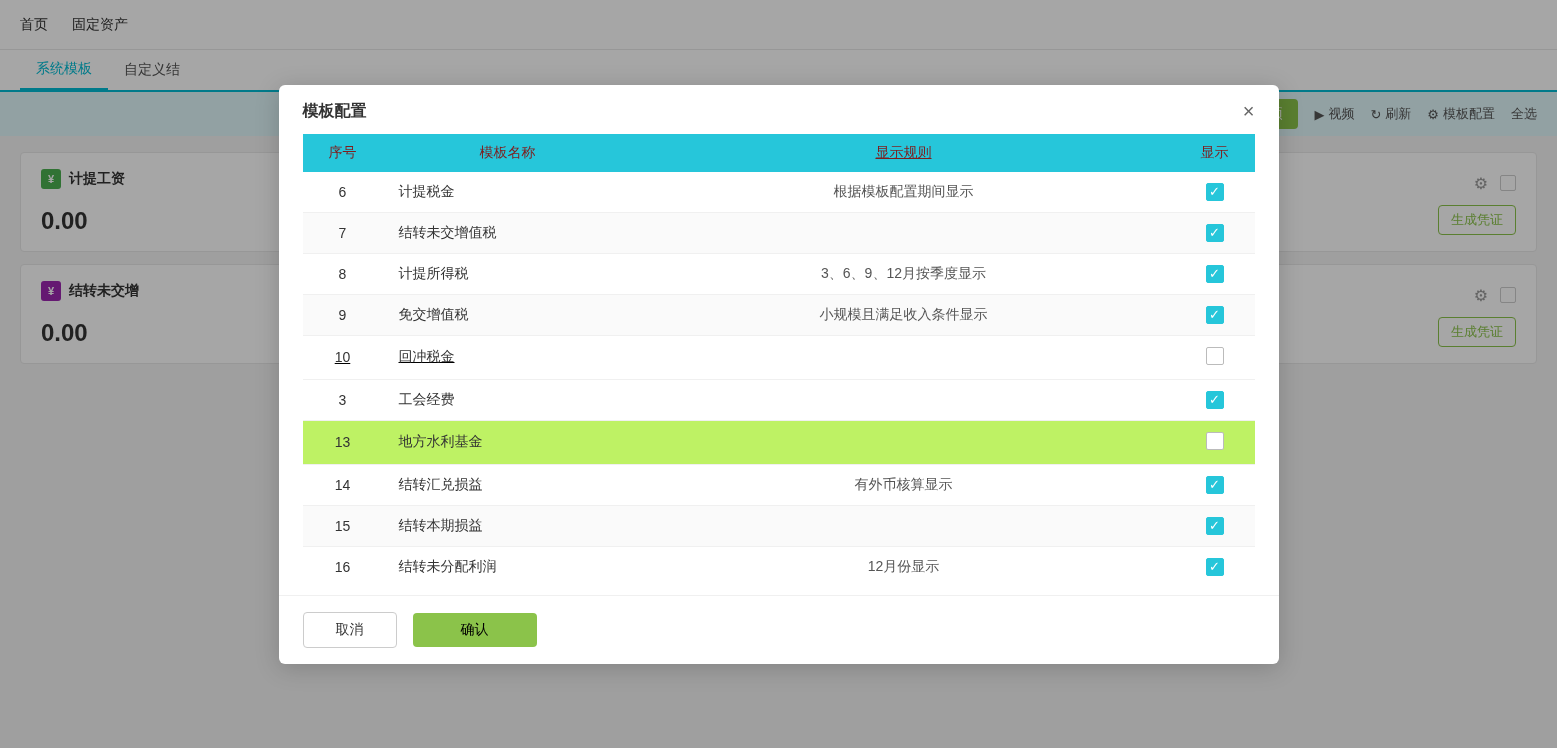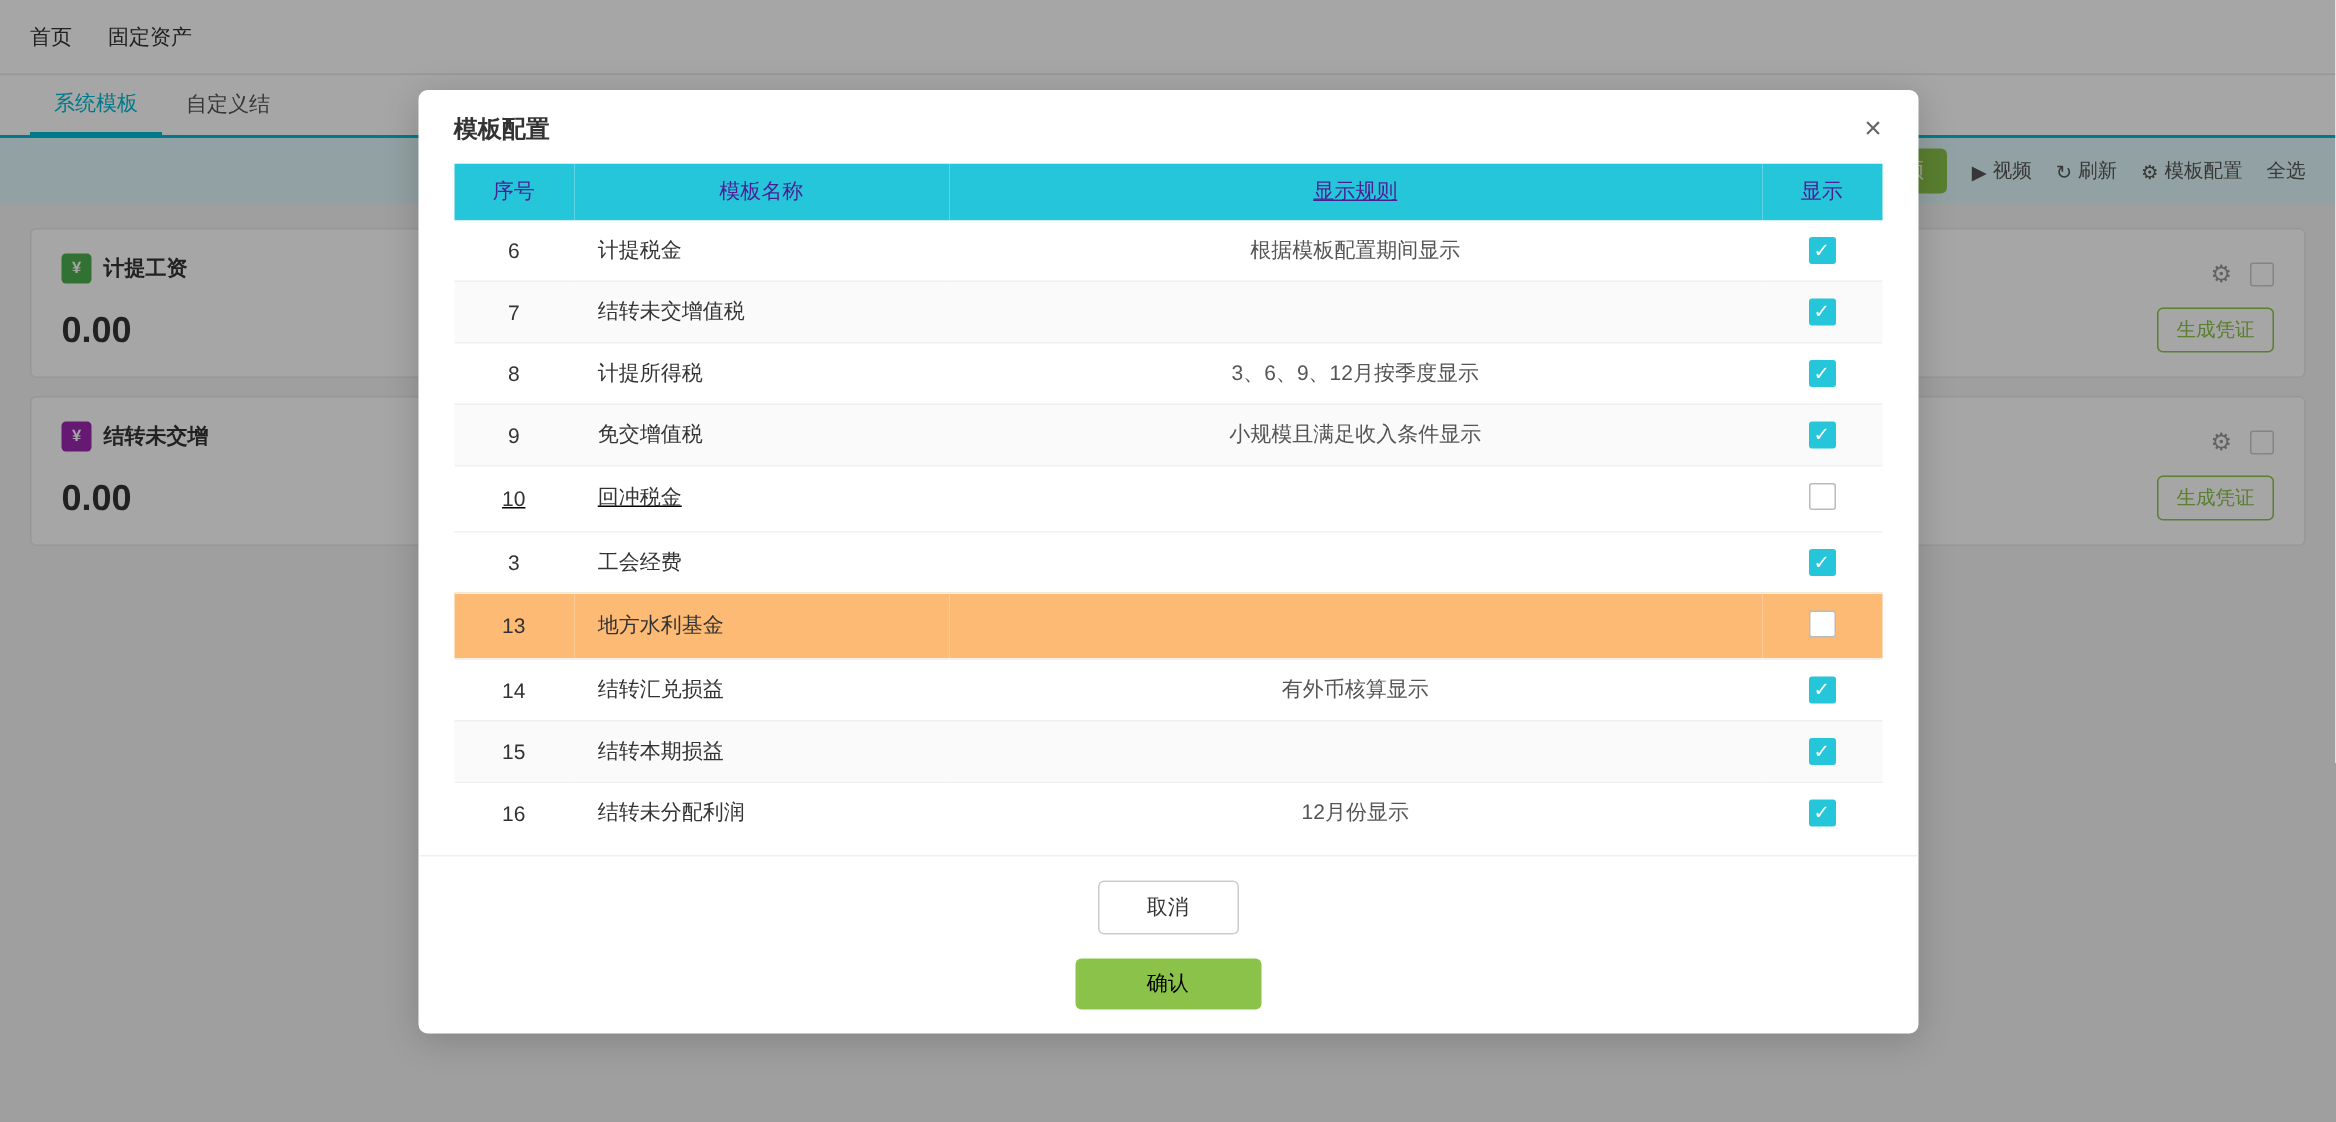--- a/index.html
+++ b/index.html
@@ -215,21 +215,21 @@
       padding: 0 24px 8px 24px;
     }
 
     
     .config-table {
       width: 100%;
       border-collapse: collapse;
     }
     .config-table thead tr {
       background: #26c6da;
-      color: #4c1d95;
+      color: #7f1d1d;
     }
     .config-table thead th {
       padding: 10px 16px;
       font-size: 14px;
       font-weight: normal;
       text-align: center;
       border: none;
     }
     .config-table thead th:first-child {
       width: 80px;
@@ -297,25 +297,24 @@
       display: inline-flex;
       align-items: center;
       justify-content: center;
       cursor: pointer;
     }
 
     
     .modal-footer {
       display: flex;
       align-items: center;
-      justify-content: center;
+      justify-content: flex-start;
       padding: 16px 24px;
       gap: 16px;
       border-top: 1px solid #f0f0f0;
-      flex-direction: column;
     }
     .btn-cancel {
       background: #fff;
       color: #333;
       border: 1px solid #ccc;
       border-radius: 4px;
       padding: 8px 32px;
       font-size: 14px;
       cursor: pointer;
     }
@@ -457,21 +456,21 @@
                 <td>回冲税金</td>
                 <td></td>
                 <td style="text-align: center;"><span class="cb-unchecked"></span></td>
               </tr>
               <tr style="background-color: rgb(255, 255, 255);">
                 <td>3</td>
                 <td>工会经费</td>
                 <td></td>
                 <td style="text-align: center;"><span class="cb-checked"></span></td>
               </tr>
-              <tr style="background-color: #fdba74;">
+              <tr style="background-color: #bef264;">
                 <td>13</td>
                 <td>地方水利基金</td>
                 <td></td>
                 <td style="text-align: center;"><span class="cb-unchecked"></span></td>
               </tr>
               <tr style="background-color: rgb(255, 255, 255);">
                 <td>14</td>
                 <td>结转汇兑损益</td>
                 <td>有外币核算显示</td>
                 <td style="text-align: center;"><span class="cb-checked"></span></td>

